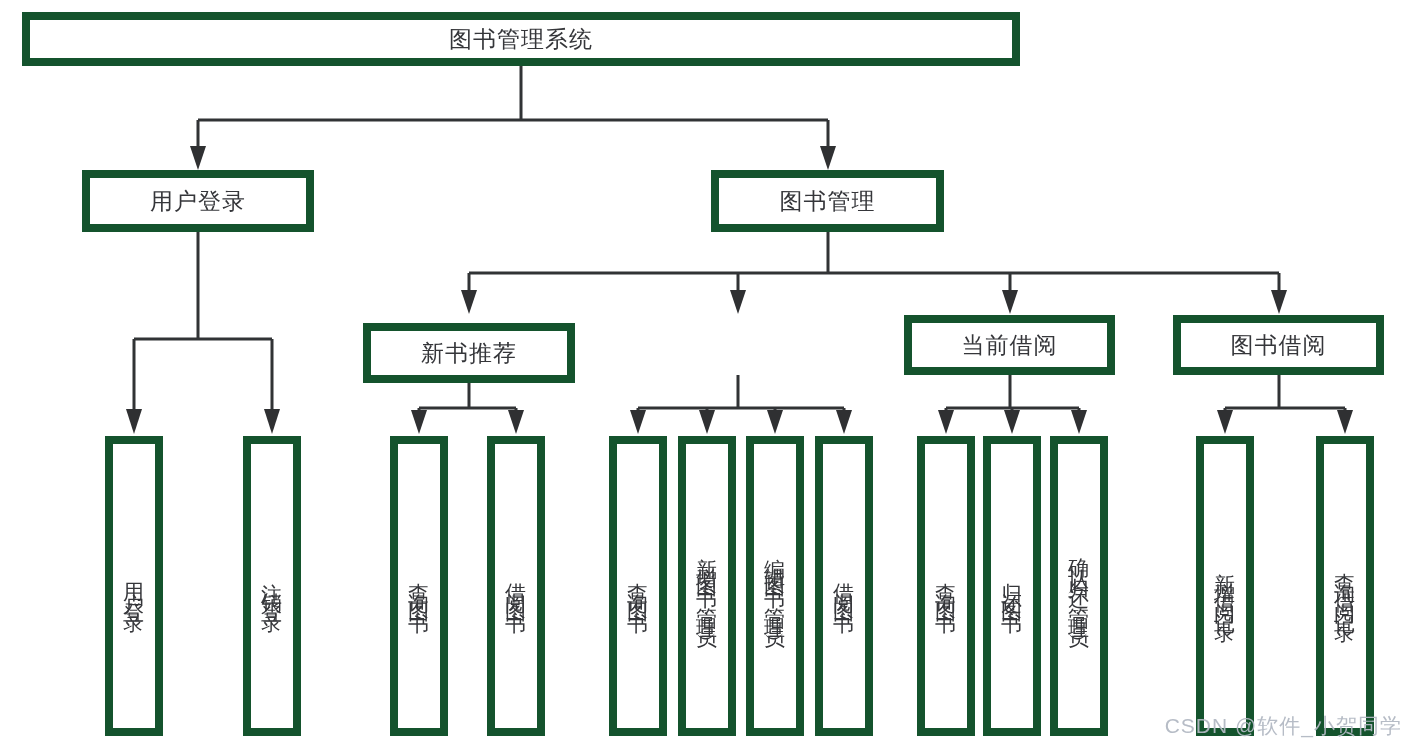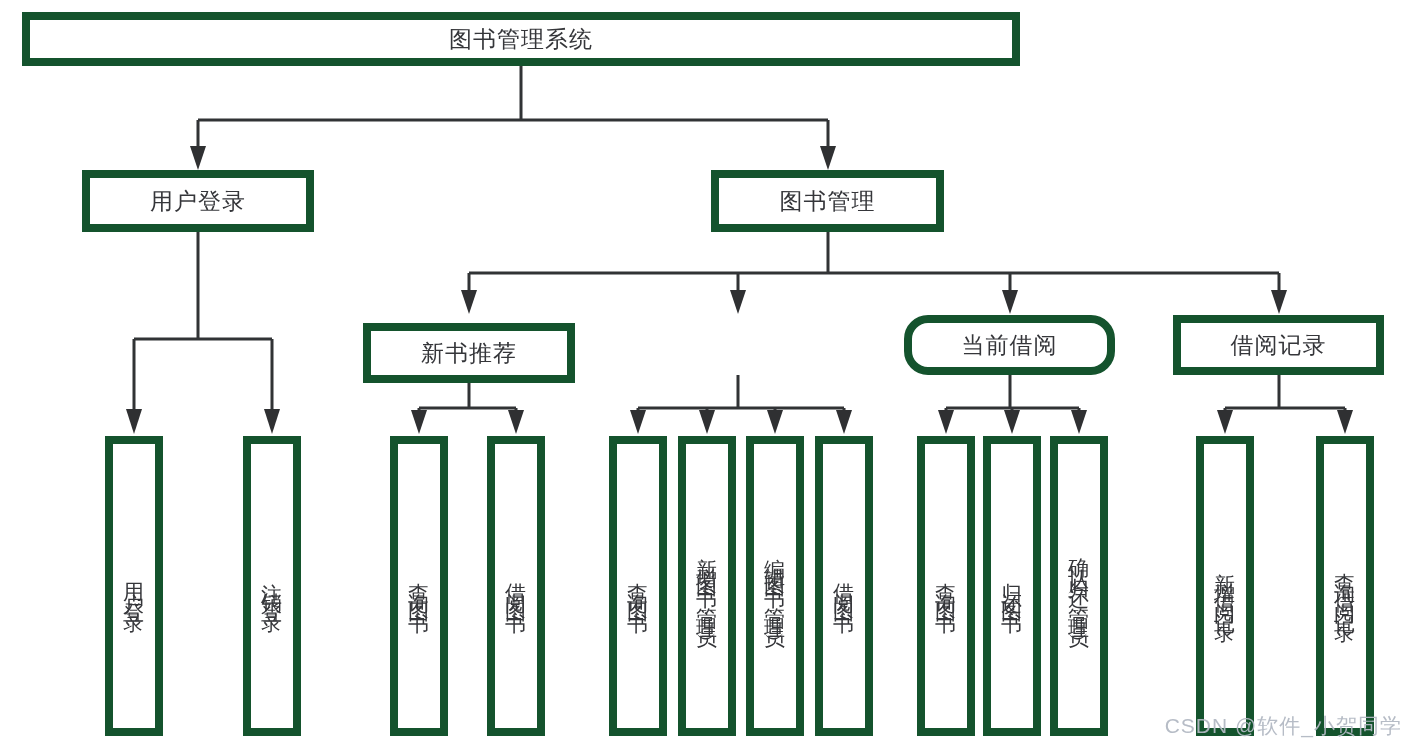--- a/index.html
+++ b/index.html
@@ -35,21 +35,21 @@
     letter-spacing:10px;
     line-height:1.1;
     white-space:nowrap;
   }
   
   .n-root            {left:22px;  top:12px;  width:998px; height:54px;}
   .n-login-group     {left:82px;  top:170px; width:232px; height:62px;}
   .n-book-mgmt       {left:711px; top:170px; width:233px; height:62px;}
   .n-new-book        {left:363px; top:315px; width:212px; height:60px;margin-top:8px;}
   .n-book-borrow     {left:632px; top:315px; width:211px; height:60px;}
-  .n-current-borrow  {left:904px; top:315px; width:211px; height:60px;border-radius:24px;}
+  .n-current-borrow  {left:904px; top:315px; width:211px; height:60px;}
   .n-borrow-records  {left:1173px;top:315px; width:211px; height:60px;}
   .leaf{top:436px;width:58px;height:300px;}
   .n-user-login      {left:105px;}
   .n-logout          {left:243px;}
   .n-nb-query        {left:390px;}
   .n-nb-borrow       {left:487px;}
   .n-bb-query        {left:609px;}
   .n-bb-add          {left:678px;}
   .n-bb-edit         {left:746px;}
   .n-bb-borrow       {left:815px;}
@@ -148,21 +148,21 @@
     <span>图书管理</span>
   </div>
 
   <div class="node n-new-book">
     <span>新书推荐</span>
   </div>
   <div class="node n-current-borrow">
     <span>当前借阅</span>
   </div>
   <div class="node n-borrow-records">
-    <span>借阅记录</span>
+    <span>图书借阅</span>
   </div>
 
   <div class="node leaf n-user-login">
     <span class="vtext">用户登录</span>
   </div>
   <div class="node leaf n-logout">
     <span class="vtext">注销登录</span>
   </div>
 
   <div class="node leaf n-nb-query">

